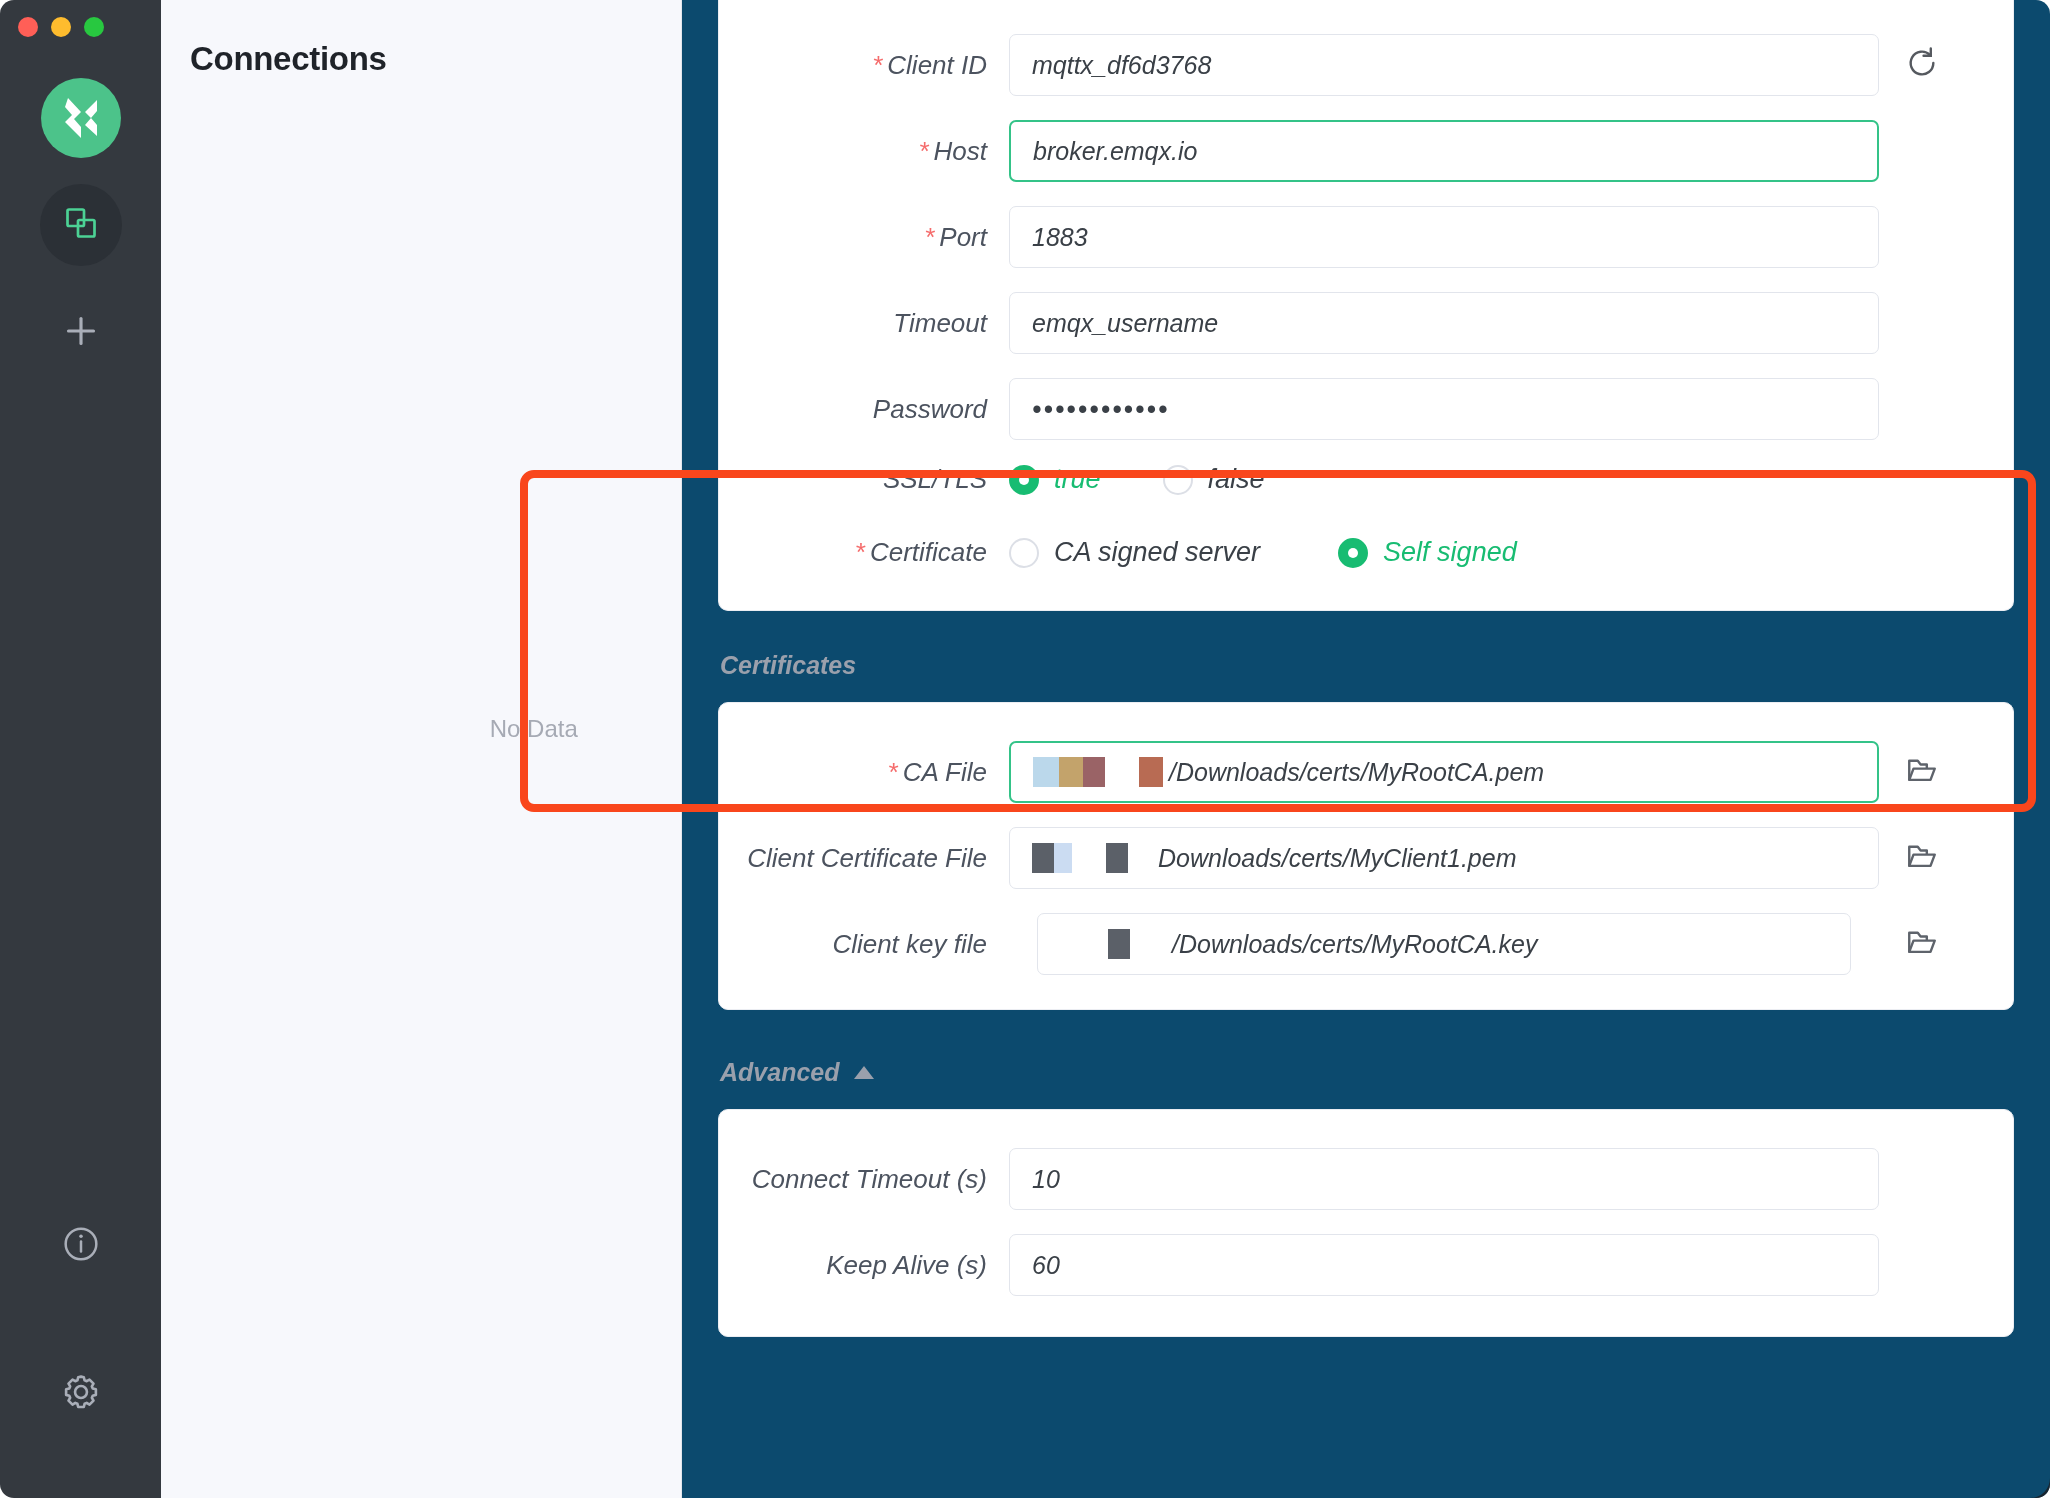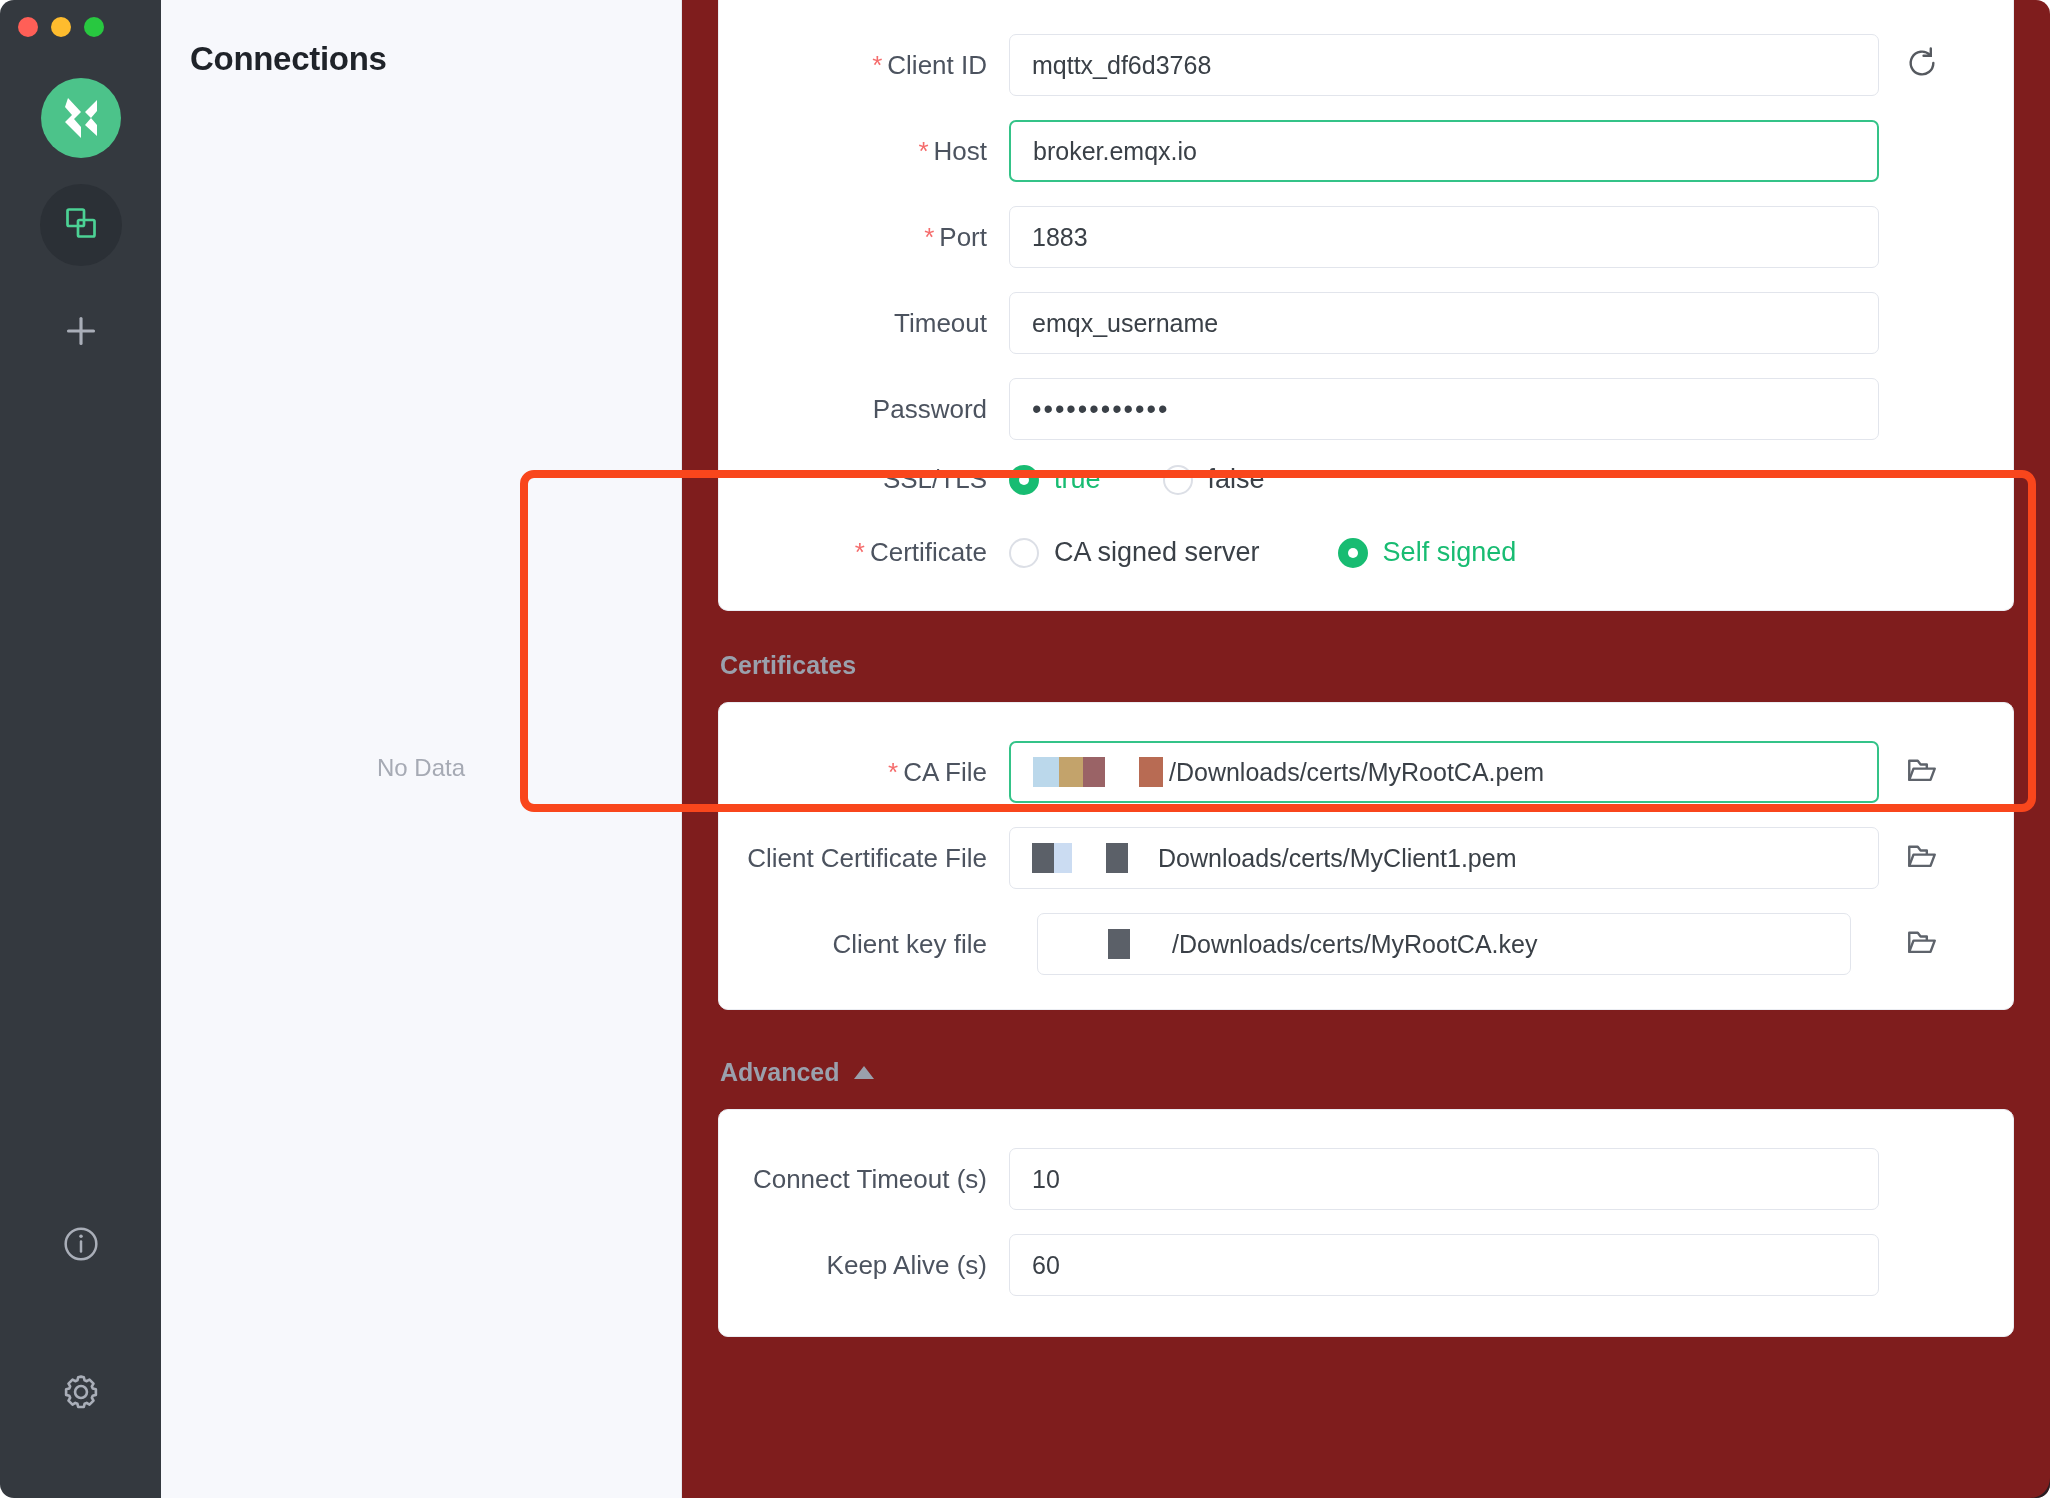--- a/index.html
+++ b/index.html
@@ -63,21 +63,21 @@
     display: flex; align-items: center; justify-content: center;
     margin-bottom: 76px;
   }
   .rail-bottom .rail-icn:last-child { margin-bottom: 0; }
 
   
   .conn-panel {
     width: 521px; min-width: 521px;
     background: #F7F8FC;
     border-right: 1px solid #E3E6ED;
-    display: flex; flex-direction: column;
+    display: flex; flex-direction: row;
     position: relative;
   }
   .conn-title {
     font-size: 33px; font-weight: bold; color: #1F2329;
     padding: 40px 0 0 29px;
     letter-spacing: -0.3px;
   }
   .conn-empty {
     flex: 1;
     display: flex; align-items: center; justify-content: center;
@@ -113,24 +113,25 @@
     pointer-events: none;
   }
   .connect-link {
     margin-left: auto;
     color: #34C388; font-size: 28px; cursor: pointer;
     position: relative; z-index: 2;
   }
 
   .scrollarea {
     flex: 1;
-    background: #7f1d1d;
+    background: #0c4a6e;
     overflow: hidden;
     position: relative;
     padding: 0;
+    font-style: italic;
   }
 
   .card {
     background: #ffffff;
     border: 1px solid #EBEDF2;
     border-radius: 10px;
     margin: 0 36px;
   }
   .section-head {
     font-size: 25px; color: #9AA0AC; font-weight: bold;

